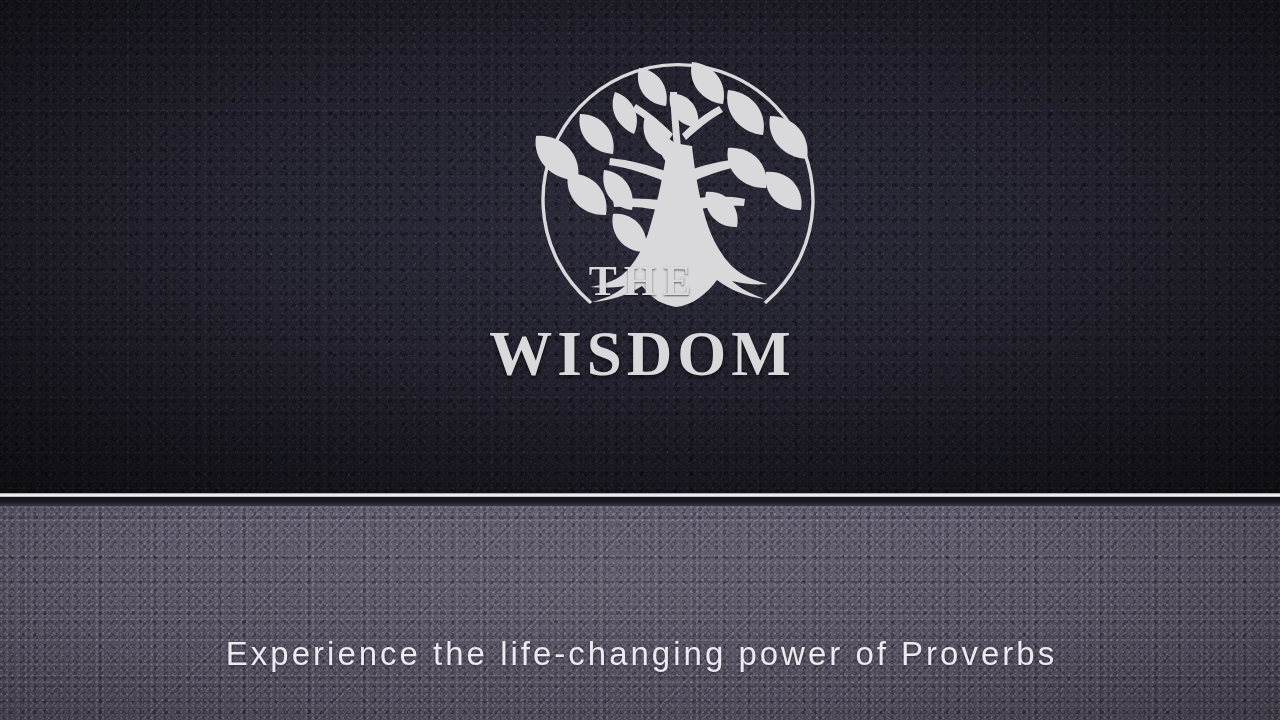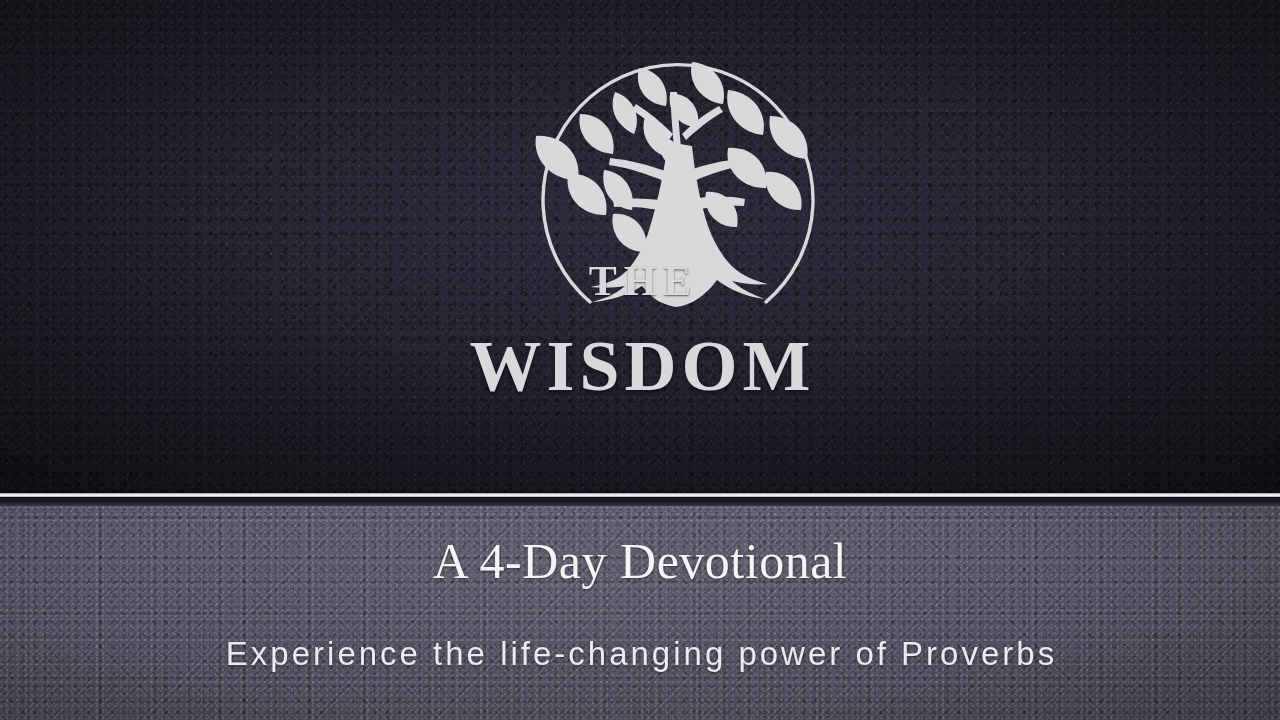--- a/index.html
+++ b/index.html
@@ -128,25 +128,25 @@
     font-weight: 700;
     font-size: 42px;
     line-height: 46px;
     letter-spacing: 7px;
     text-indent: 7px;
     text-shadow: 0 1px 2px rgba(0,0,0,.6);
   }
   .wm-wisdom {
     font-family: "Liberation Serif", serif;
     font-weight: 700;
-    font-size: 72px;
+    font-size: 63px;
     line-height: 92px;
     letter-spacing: 5px;
     text-indent: 5px;
-    margin-top: 16px;
+    margin-top: 4px;
     text-shadow: 0 2px 4px rgba(0,0,0,.6);
   }
   .wm-challenge {
     font-family: "Liberation Serif", serif;
     font-weight: 700;
     font-size: 40px;
     line-height: 44px;
     letter-spacing: 10.5px;
     text-indent: 10.5px;
     margin-top: 6px;
@@ -261,16 +261,15 @@
   </div>
 
   <div class="divider-rule"></div>
   <div class="divider-shadow"></div>
 
   <div class="panel-bottom">
     <div class="grain"></div>
     <div class="vignette"></div>
   </div>
 
-  <div class="headline">A 4-Day Devotional</div>
   <div class="tagline">Experience the life-changing power of Proverbs</div>
 
 </div>
 
 </body></html>

